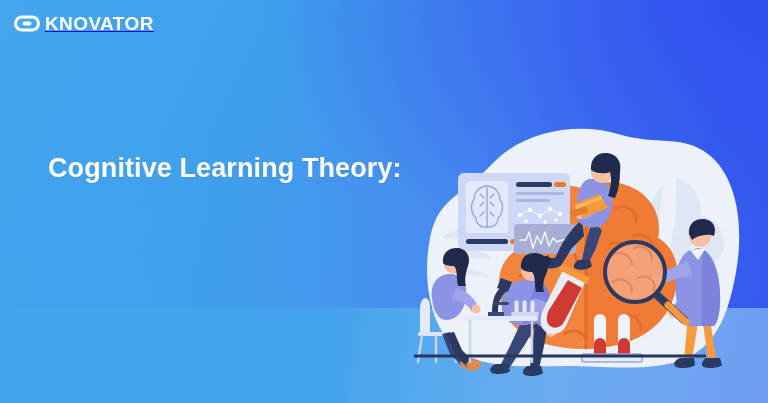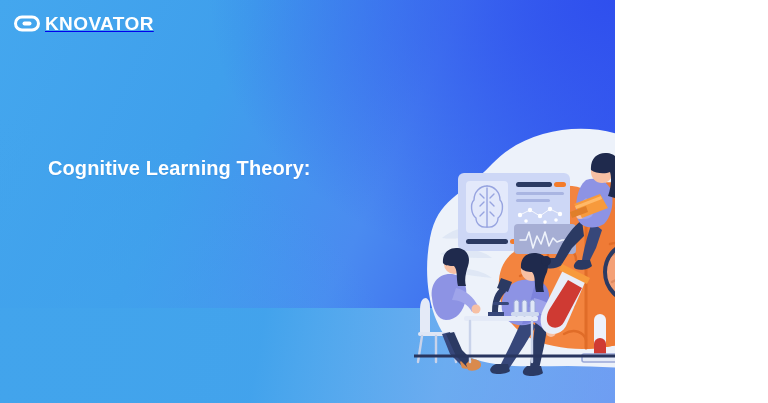--- a/index.html
+++ b/index.html
@@ -3,21 +3,21 @@
 <meta charset="utf-8">
 <title>Cognitive Learning Theory Banner</title>
 <style>
   html,body{margin:0;padding:0;}
   body{
     width:768px;height:403px;overflow:hidden;
     font-family:"Liberation Sans","DejaVu Sans",sans-serif;
     background:#ffffff;
   }
   .banner{
-    position:relative;width:615px;height:403px;overflow:hidden;
+    position:relative;width:768px;height:403px;overflow:hidden;
     background:
       radial-gradient(120% 130% at 100% 0%, #2f4fee 0%, rgba(47,79,238,0) 55%),
       radial-gradient(110% 120% at 0% 100%, #41a3ec 0%, rgba(65,163,236,0) 60%),
       linear-gradient(115deg,#44a7ee 0%,#3f9fec 32%,#4a8bf0 58%,#3a63f0 82%,#3355ee 100%);
   }
   .banner::after{
     content:"";position:absolute;left:0;right:0;bottom:0;height:95px;
     background:linear-gradient(100deg,rgba(66,164,236,.95) 0%,rgba(66,164,236,.9) 42%,rgba(120,190,240,.78) 72%,rgba(150,205,245,.6) 100%);
     pointer-events:none;
   }
@@ -27,22 +27,22 @@
     position:absolute;left:14px;top:14px;display:flex;align-items:center;gap:5px;z-index:40;
   }
   .logo-mark{width:26px;height:17px;display:block;}
   .logo-text{
     color:#ffffff;font-size:19px;font-weight:bold;letter-spacing:.4px;line-height:1;
     font-family:"Liberation Sans","DejaVu Sans",sans-serif;
   }
 
   
   .headline{
-    position:absolute;left:48px;top:140px;z-index:35;
-    color:#ffffff;font-size:20px;font-weight:bold;line-height:1.55;
+    position:absolute;left:48px;top:130px;z-index:35;
+    color:#ffffff;font-size:27px;font-weight:bold;line-height:1.55;
     letter-spacing:.1px;text-shadow:0 1px 1px rgba(20,60,140,.10);
   }
   .headline .l2{padding-left:12px;display:block;}
   .headline .l1{display:block;}
 
   
   .illus{position:absolute;left:396px;top:120px;width:372px;height:283px;z-index:20;}
   .illus svg{display:block;width:372px;height:283px;}
 </style>
 </head>

